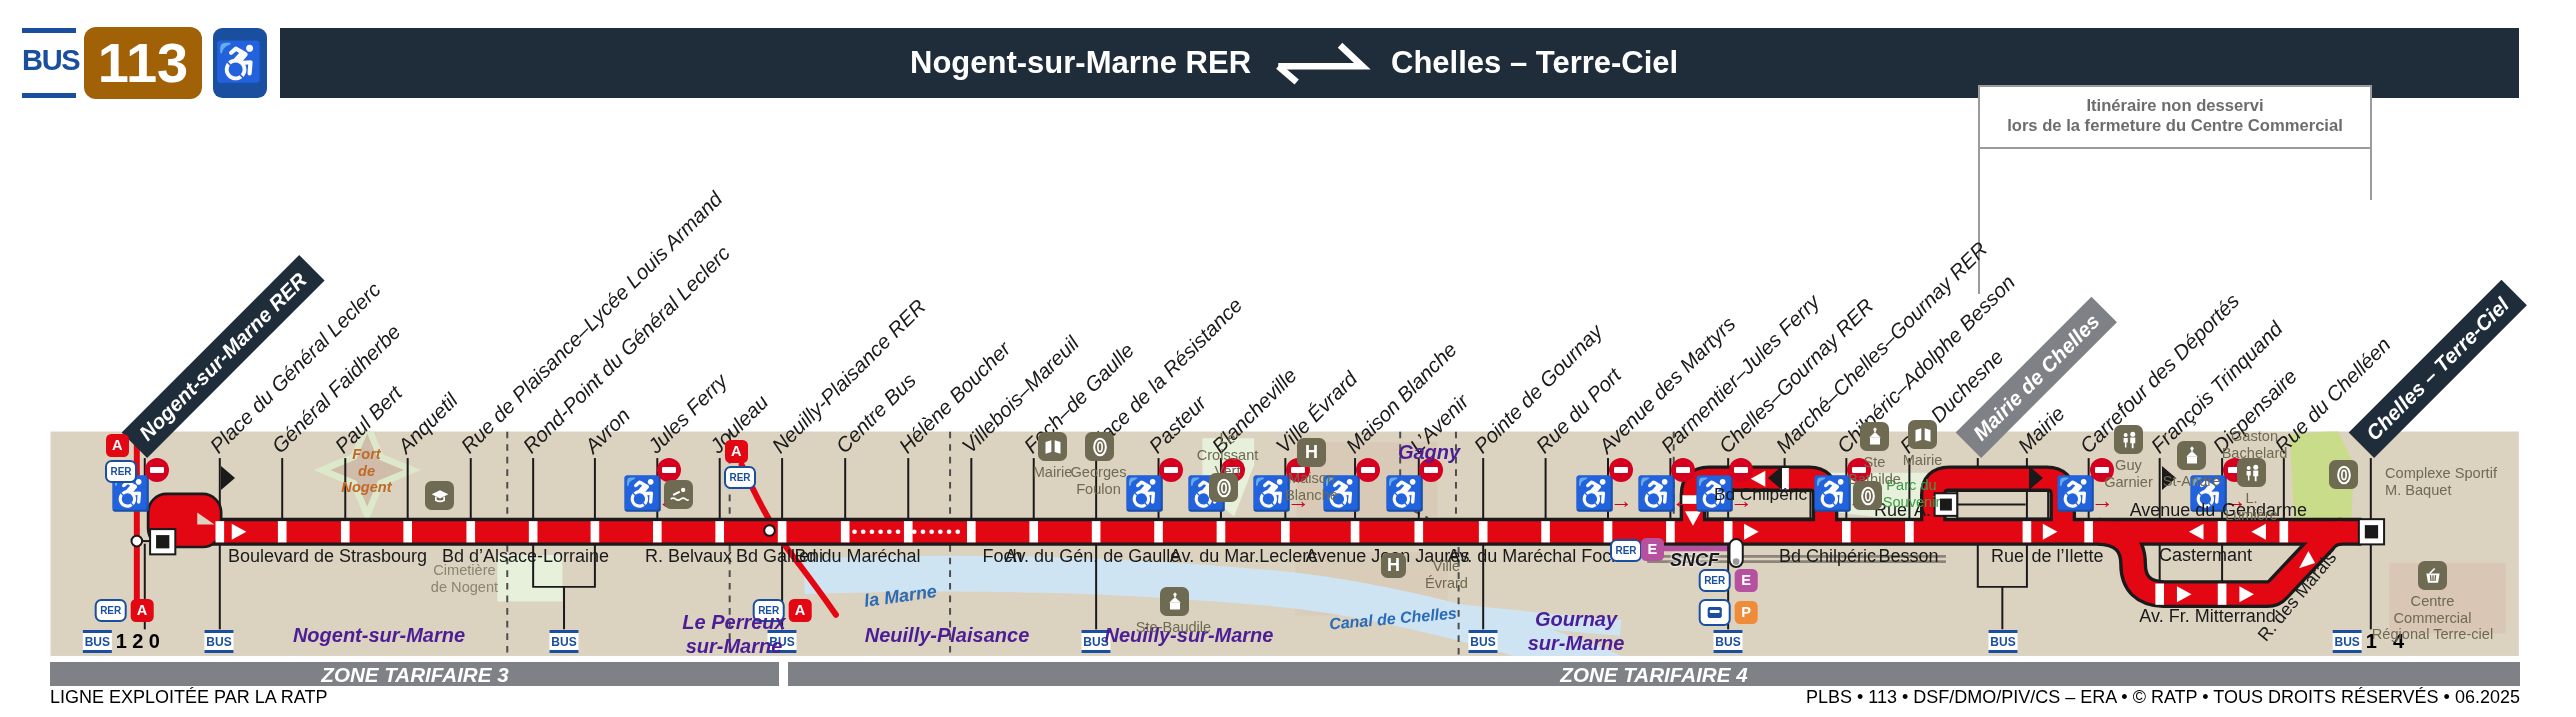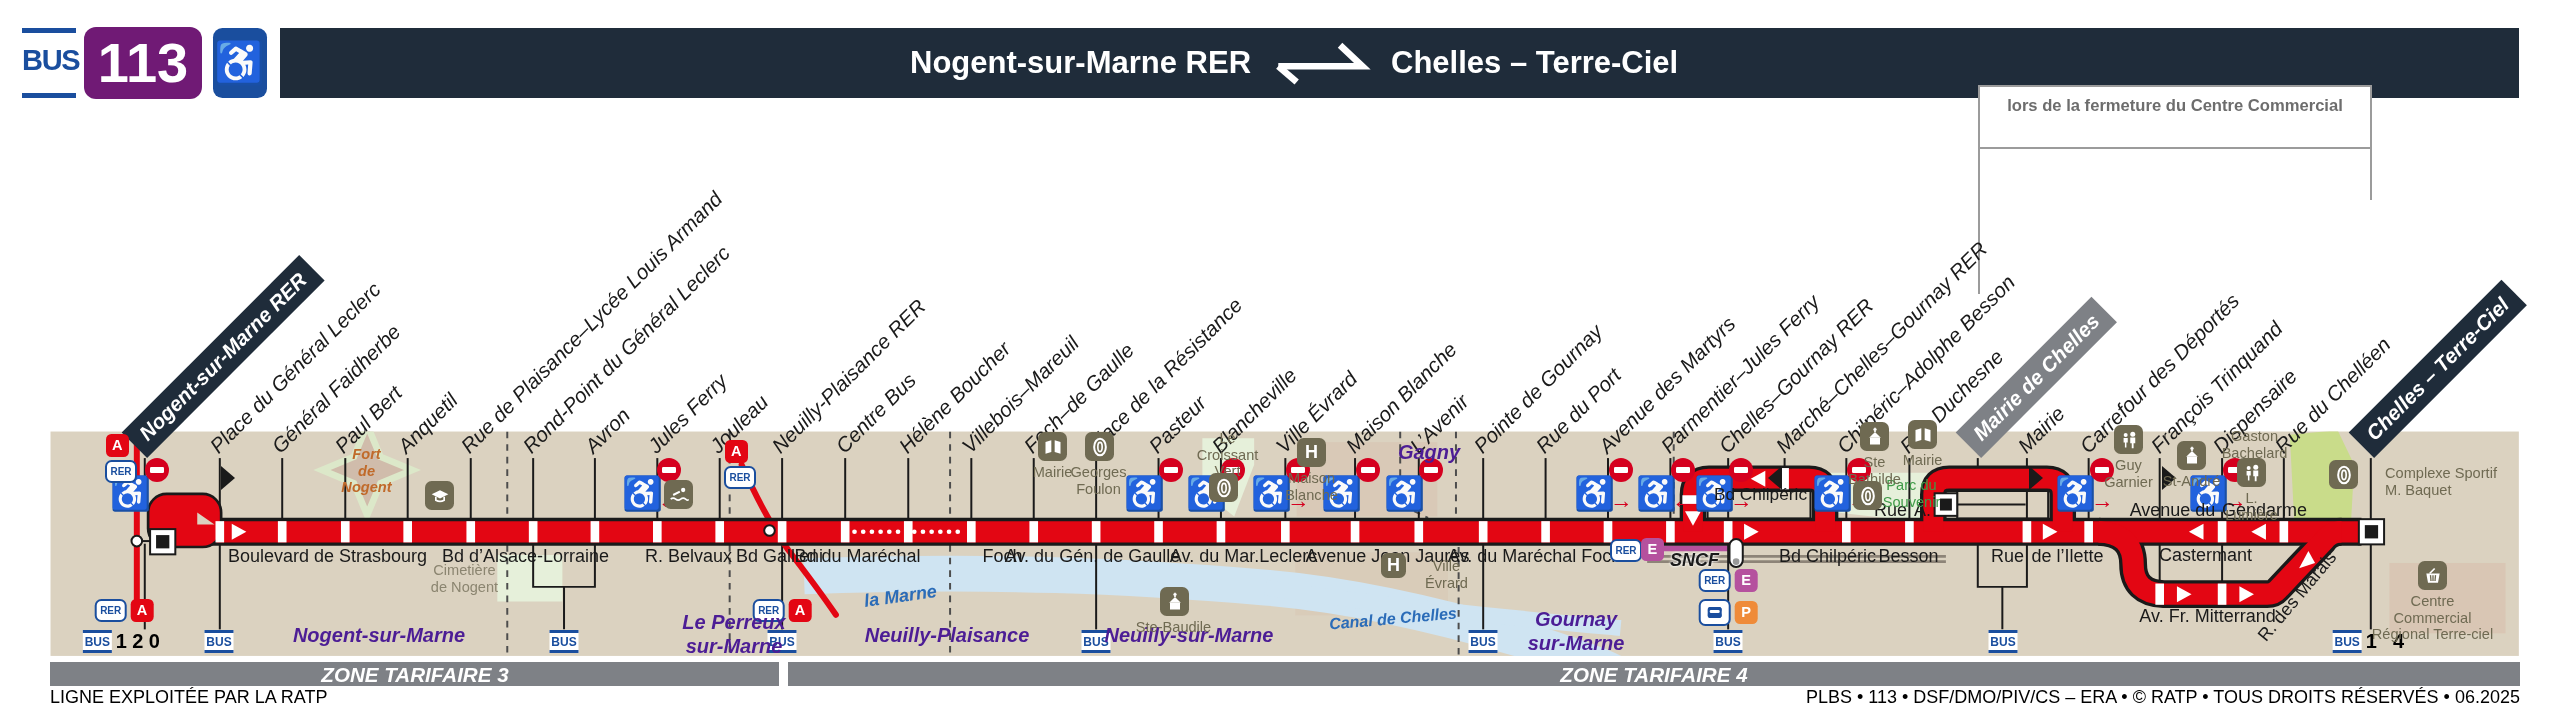--- a/index.html
+++ b/index.html
@@ -5,21 +5,21 @@
   html,body{margin:0;padding:0;}
   body{width:2576px;height:717px;position:relative;overflow:hidden;background:#ffffff;
        font-family:"Liberation Sans", sans-serif;}
   .abs{position:absolute;}
   
   #header-bar{left:280px;top:28px;width:2239px;height:70px;background:#1f2c3a;}
   #bus-logo{left:22px;top:28px;width:54px;height:70px;}
   #bus-logo .bar{position:absolute;left:0;width:54px;height:5.3px;background:#1a4e9e;}
   #bus-logo .txt{position:absolute;left:0;top:16px;width:54px;text-align:center;
                  font-size:29px;font-weight:bold;color:#1a4e9e;letter-spacing:-1.3px;}
-  #line-box{left:84px;top:26.6px;width:118px;height:72px;background:#701a75;border-radius:12px;
+  #line-box{left:84px;top:26.6px;width:118px;height:72px;background:#a16207;border-radius:12px;
             display:flex;align-items:center;justify-content:center;color:#fff;font-size:56px;font-weight:bold;}
   #wheel-box{left:213px;top:28px;width:54px;height:70px;background:#1a4e9e;border-radius:9.3px;
              display:flex;align-items:center;justify-content:center;color:#fff;font-size:41px;}
   #title{left:910px;top:28px;height:70px;display:flex;align-items:center;gap:20px;color:#fff;
          font-size:31px;font-weight:bold;}
   
   #note-box{left:1978px;top:85px;width:394px;height:64px;background:#fff;border:2px solid #9b9b9b;
             box-sizing:border-box;text-align:center;color:#6d6d6d;font-weight:bold;font-size:16.6px;
             line-height:20.6px;padding-top:8.6px;}
   .note-drop{width:2px;background:#9b9b9b;}
@@ -81,20 +81,21 @@
 <div class="abs" id="title">
   <span>Nogent-sur-Marne RER</span>
   <svg width="100" height="46" viewBox="0 0 150 70">
     <polyline points="104,8 138,40 10,40" fill="none" stroke="#ffffff" stroke-width="10"></polyline>
     <polyline points="10,40 38,64" fill="none" stroke="#ffffff" stroke-width="10"></polyline>
   </svg>
   <span>Chelles – Terre-Ciel</span>
 </div>
 
 <div class="abs" id="note-box">
+  <div>Itinéraire non desservi</div>
   <div>lors de la fermeture du Centre Commercial</div>
 </div>
 <div class="abs note-drop" style="left:1978px;top:147px;height:147px;"></div>
 <div class="abs note-drop" style="left:2370px;top:147px;height:53px;"></div>
 
 <svg class="abs" id="diagram" width="2576" height="717" style="left:0;top:0" viewBox="0 0 3878 1080">
   <defs>
     <clipPath id="mapclip">
         <rect x="75" y="650" width="3718" height="338"></rect>
       </clipPath>

